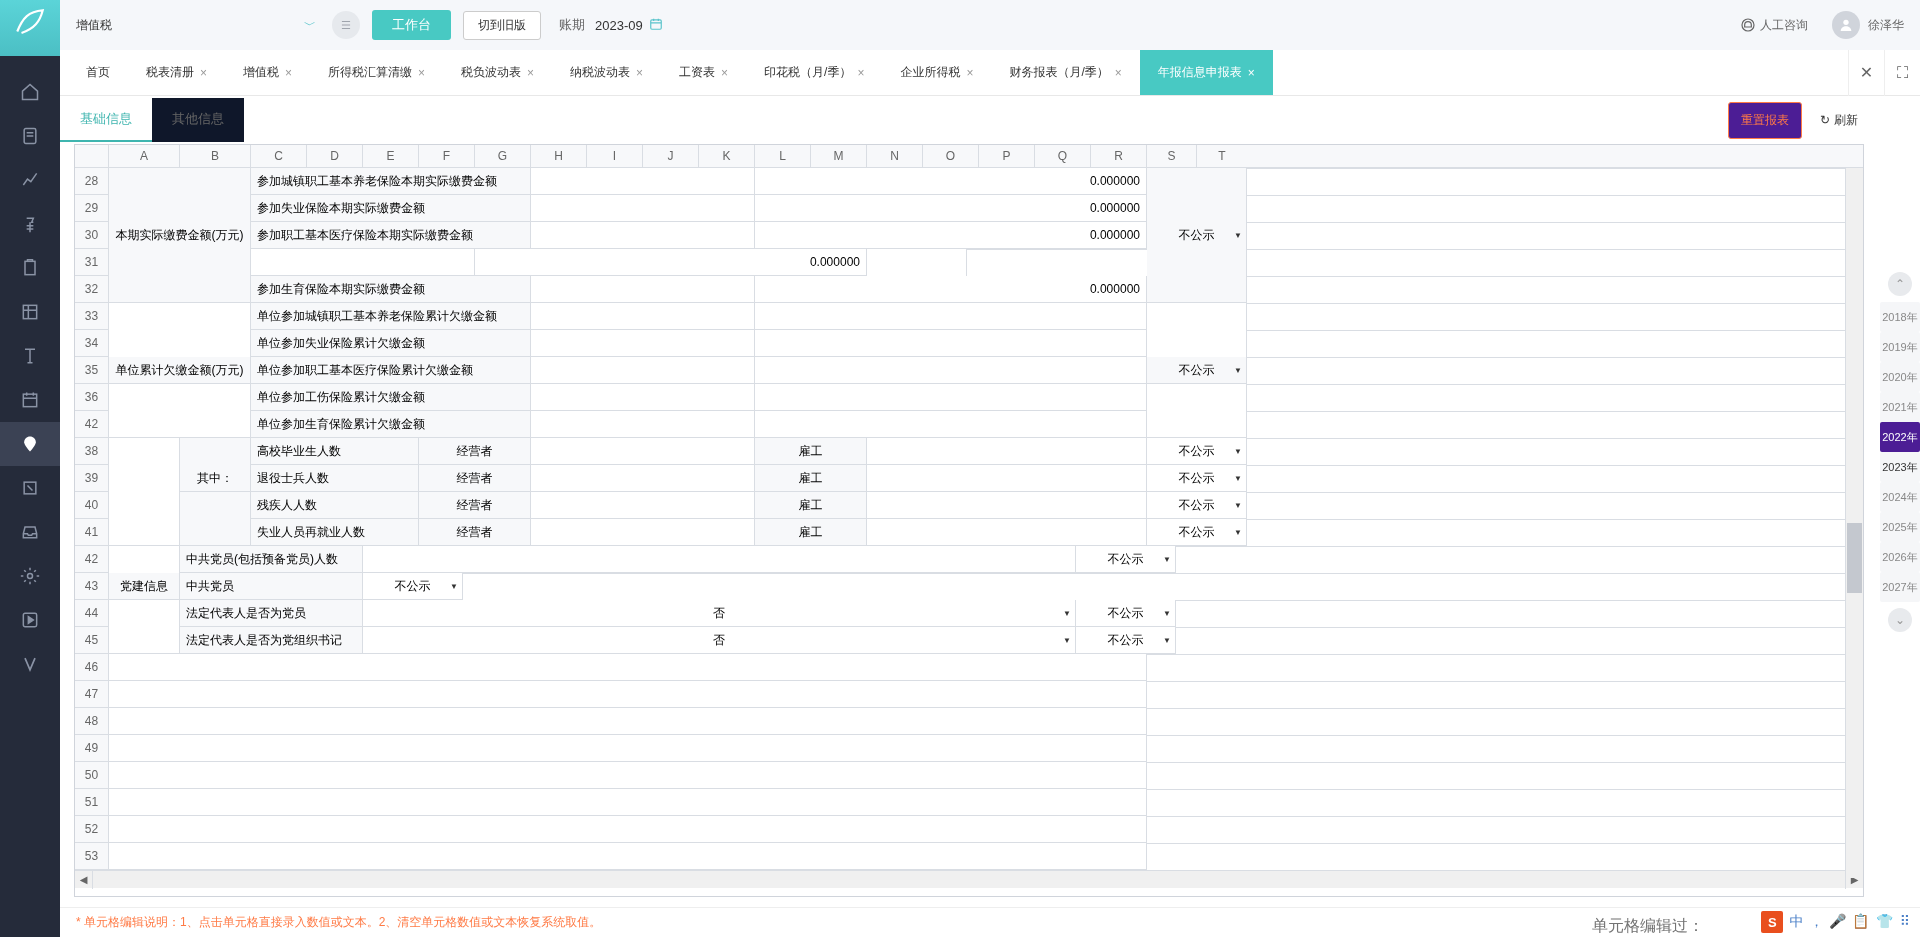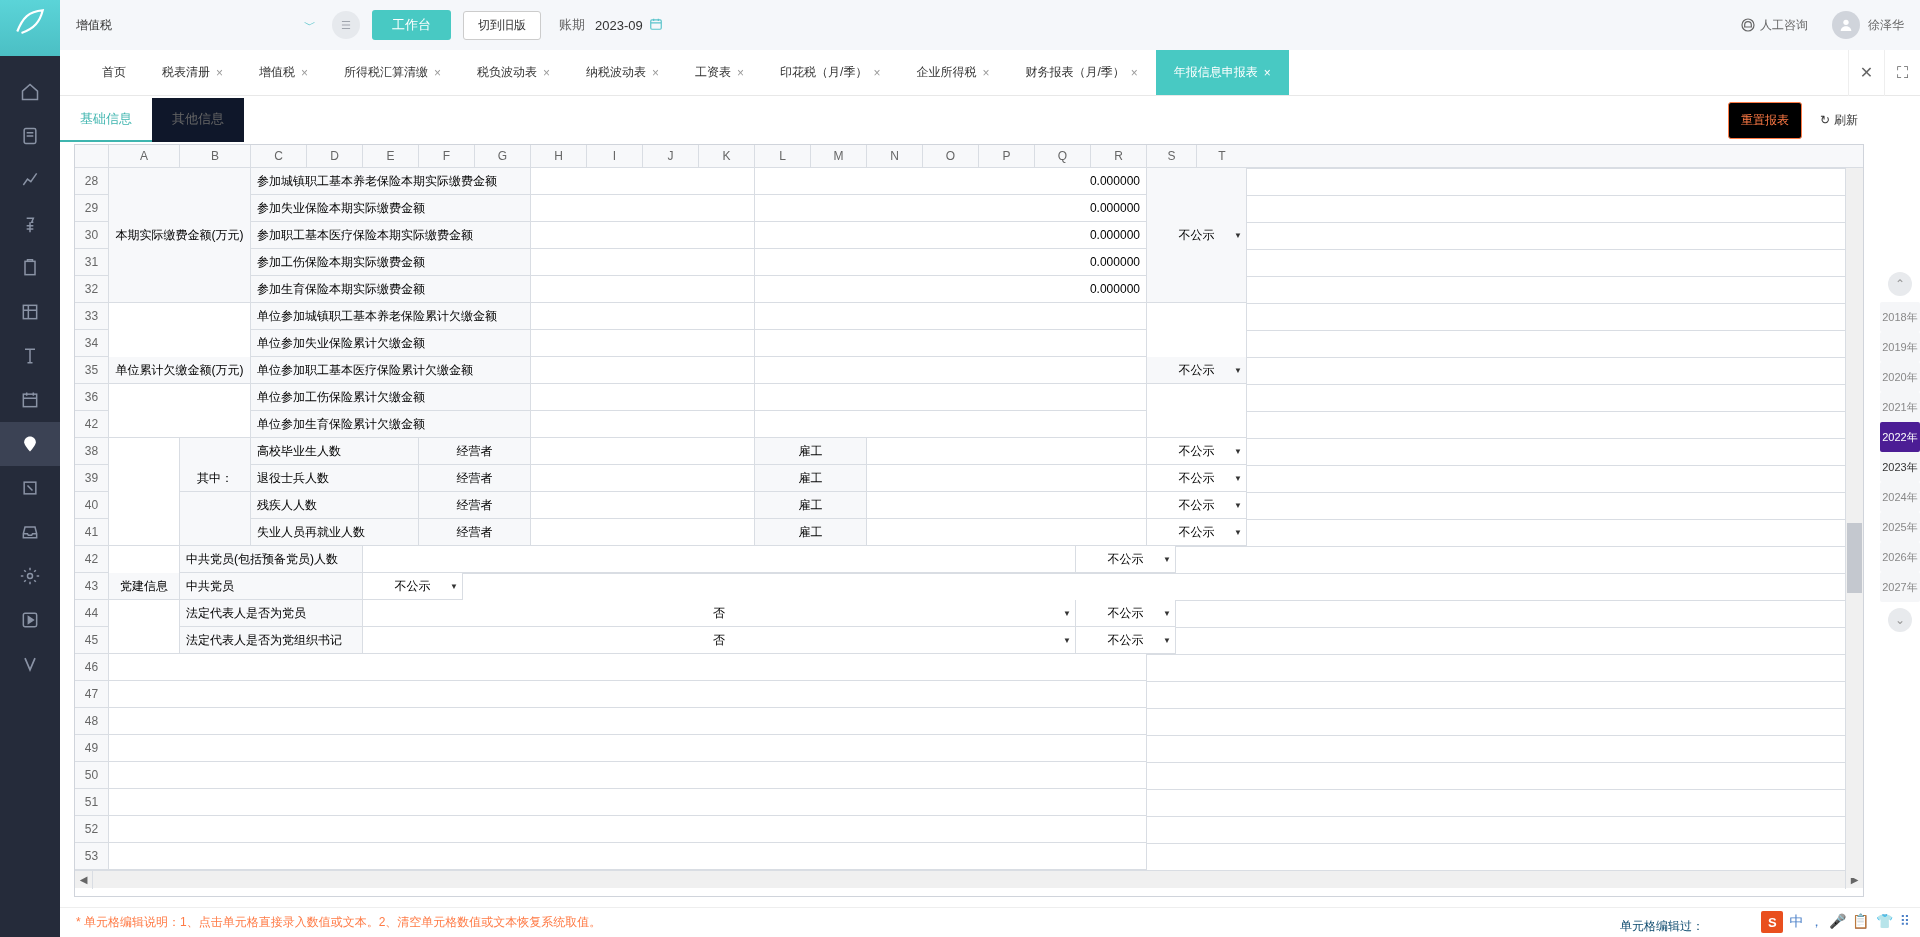--- a/index.html
+++ b/index.html
@@ -24,36 +24,36 @@
 .btn-primary { background: #48c9c3; color: #fff; border: none; padding: 6px 20px; border-radius: 3px; margin: 0 6px; font-size: 13px; cursor: pointer; }
 .btn-outline { background: #fff; color: #333; border: 1px solid #ccc; padding: 5px 14px; border-radius: 3px; margin: 0 6px; cursor: pointer; }
 .label-text { color: #666; margin-left: 12px; font-size: 13px; }
 .period { color: #333; margin-left: 10px; font-size: 13px; }
 .cal-icon { margin-left: 6px; color: #5ac4cb; }
 .topbar-right { margin-left: auto; display: flex; align-items: center; gap: 8px; }
 .support { display: flex; align-items: center; color: #666; margin-right: 16px; cursor: pointer; }
 .avatar { width: 28px; height: 28px; border-radius: 50%; background: #d0d4db; display: flex; align-items: center; justify-content: center; color: #fff; }
 
 
-.tabbar { height: 46px; background: #fff; border-bottom: 1px solid #e8e8e8; display: flex; align-items: stretch; padding-left: 24px; position: relative; gap: 41px; }
+.tabbar { height: 46px; background: #fff; border-bottom: 1px solid #e8e8e8; display: flex; align-items: stretch; padding-left: 8px; position: relative; gap: 41px; }
 .tab { display: flex; align-items: center; padding: 0 18px; color: #333; font-size: 13px; cursor: pointer; white-space: nowrap; }
 .tab .close { margin-left: 6px; color: #999; font-size: 12px; }
 .tab.active { background: #48c9c3; color: #fff; }
 .tab.active .close { color: #fff; }
 .tab-actions { margin-left: auto; display: flex; align-items: center; }
 .tab-action { width: 36px; height: 46px; display: flex; align-items: center; justify-content: center; border-left: 1px solid #eee; cursor: pointer; color: #666; font-size: 16px; }
 
 
 .subbar { height: 48px; display: flex; align-items: center; padding: 0 20px 0 0; }
 .subtabs { display: flex; }
 .subtab { padding: 12px 20px; color: #666; cursor: pointer; font-size: 13px; }
 .subtab.active { color: #3fb5af; border-bottom: 2px solid #3fb5af; }
 .subtab.inactive { background: #0f172a; }
 .subbar-right { margin-left: auto; display: flex; align-items: center; gap: 18px; }
-.btn-reset { border: 1px solid #ff7a45; color: #ff7a45; background: #000000; padding: 9px 12px; border-radius: 3px; cursor: pointer; }
+.btn-reset { border: 1px solid #ff7a45; color: #ff7a45; background: #4c1d95; padding: 9px 12px; border-radius: 3px; cursor: pointer; }
 .btn-refresh { color: #333; display: flex; align-items: center; cursor: pointer; }
 .btn-refresh .ri { margin-right: 4px; }
 
 
 .sheet-container { flex: 1; position: relative; padding: 0 14px 10px 14px; display: flex; flex-direction: column; }
 .sheet { position: relative; border: 1px solid #d0d4db; background: #fff; flex: 1; display: flex; flex-direction: column; overflow: hidden; }
 .col-header { display: flex; background: #f7f8fa; border-bottom: 1px solid #d9dde3; flex-shrink: 0; }
 .corner { width: 34px; border-right: 1px solid #d9dde3; }
 .ch { text-align: center; border-right: 1px solid #d9dde3; color: #666; line-height: 22px; height: 22px; }
 .ch:last-child { border-right: none; }
@@ -91,21 +91,21 @@
 
 .year-rail { position: absolute; right: 0; top: 172px; width: 40px; display: flex; flex-direction: column; align-items: center; gap: 2px; }
 .year-btn { width: 40px; height: 30px; display: flex; align-items: center; justify-content: center; font-size: 11px; color: #888; background: #f5f6f8; cursor: pointer; border-radius: 2px; }
 .year-btn.sel { background: #4c1d95; color: #fff; }
 .year-btn.dark { color: #333; }
 .rail-circle { width: 24px; height: 24px; border-radius: 50%; background: #e8eaed; color: #999; display: flex; align-items: center; justify-content: center; margin: 4px 0; font-size: 12px; }
 
 
 .footer { height: 30px; background: #fff; border-top: 1px solid #eee; display: flex; align-items: center; padding: 0 16px; }
 .foot-note { color: #ff7a45; font-size: 12px; }
-.foot-right { margin-left: auto; color: #0c4a6e; font-size: 12px; margin-right: 200px; margin-top: 8px; }
+.foot-right { margin-left: auto; color: #737373; font-size: 16px; margin-right: 200px; margin-top: 8px; }
 
 
 .ime { position: absolute; right: 10px; bottom: 4px; display: flex; align-items: center; gap: 6px; }
 .ime-s { width: 22px; height: 22px; background: #e94f1e; color: #fff; font-weight: bold; display: flex; align-items: center; justify-content: center; border-radius: 2px; font-size: 13px; }
 .ime-i { color: #4a7fc7; font-size: 14px; }
 
 .content-wrap { flex: 1; display: flex; flex-direction: column; position: relative; padding-right: 42px; }
 </style>
 </head>
 <body>
@@ -361,21 +361,20 @@
                   <div class="c w-hk"></div>
                   <div class="c w-lr right">0.000000</div>
                   <div class="c w-st center dd-arrow darker" style="height:135px;margin-top:-54px;position:relative">不公示</div>
                   <div class="grid-remain"></div>
                 </div>
               </div>
               <div class="body-row">
                 <div class="rn">31</div>
                 <div class="cell-area">
                   <div class="c w-ab" style="border-bottom:0"></div>
-                  <div class="c w-cg darker">参加工伤保险本期实际缴费金额</div>
                   <div class="c w-hk"></div>
                   <div class="c w-lr right">0.000000</div>
                   <div class="c w-st" style="border-bottom:0"></div>
                   <div class="grid-remain"></div>
                 </div>
               </div>
               <div class="body-row">
                 <div class="rn">32</div>
                 <div class="cell-area">
                   <div class="c w-ab" style="border-bottom:1px solid #d9dde3"></div>

